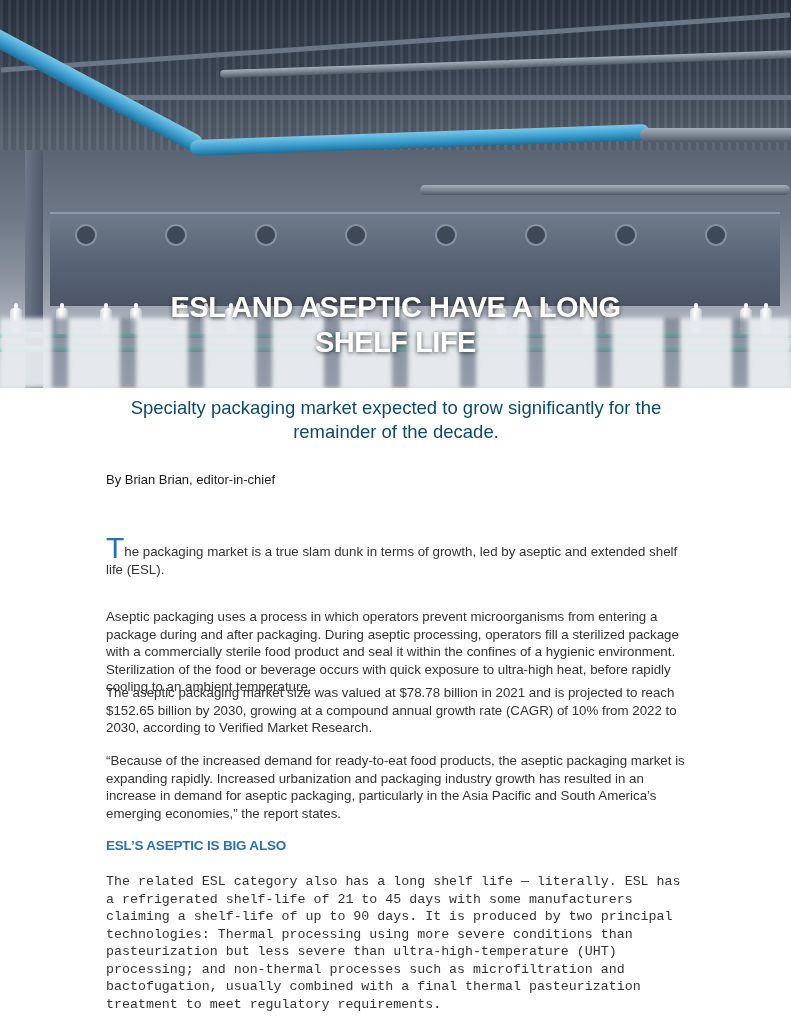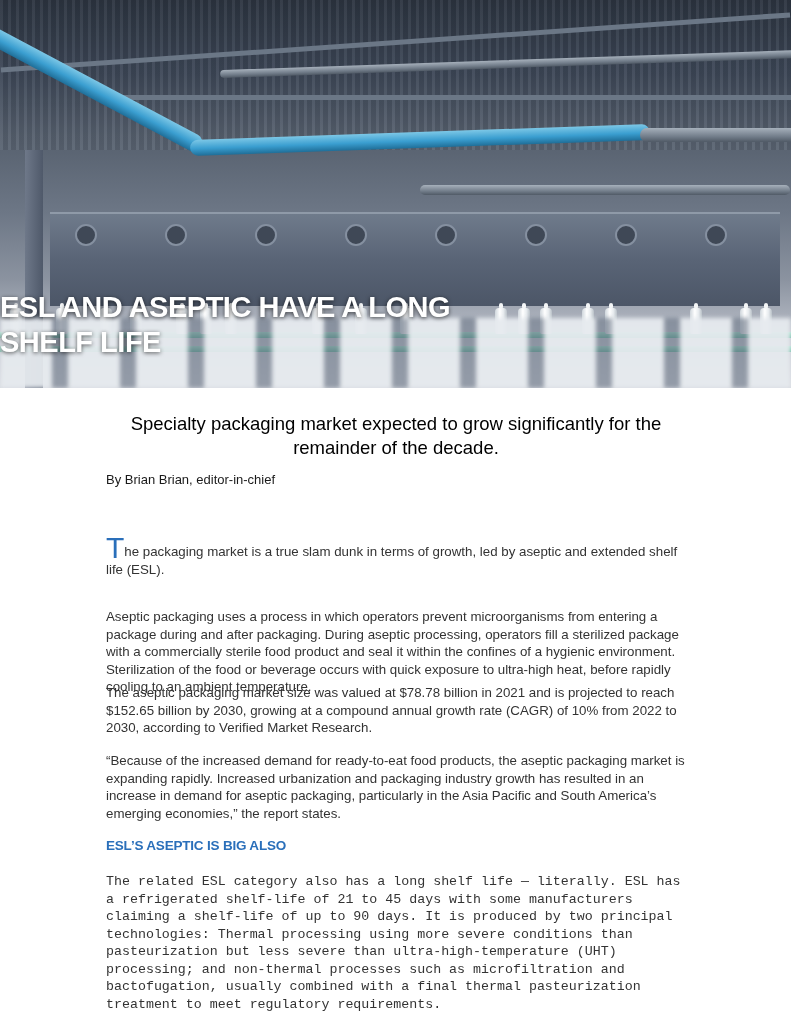--- a/index.html
+++ b/index.html
@@ -17,25 +17,25 @@
       background: linear-gradient(180deg, #6f7b8b 0%, #596476 50%, #4c5667 100%); border-top: 2px solid #8f9aa8; }
     .bolt { position: absolute; width: 18px; height: 18px; border-radius: 50%; background: #3f4856; border: 2px solid #8590a0; top: 224px; }
     .pillar { position: absolute; top: 150px; width: 18px; height: 240px; background: linear-gradient(90deg,#6e7889,#4f596a); }
     .rail { position: absolute; left: 0; width: 791px; height: 6px; background: linear-gradient(180deg,#8fe0c2,#3aa686); }
     .bottle { position: absolute; background: linear-gradient(90deg, #cfd6dc 0%, #ffffff 40%, #e8ecef 70%, #b9c1c8 100%); border-radius: 4px 4px 2px 2px; }
     .bottle::before { content: ""; position: absolute; left: 30%; top: -5px; width: 40%; height: 6px; background: #f4f6f7; border-radius: 2px; }
     .blur-row { position: absolute; left: 0; top: 318px; width: 791px; height: 70px;
       background: repeating-linear-gradient(90deg, rgba(230,234,238,0.95) 0 52px, rgba(120,130,145,0.7) 52px 68px);
       filter: blur(2px); }
 
-    .hero-title { position: absolute; left: 0; top: 290px; width: 791px; color: #ffffff;
+    .hero-title { position: absolute; left: 0; top: 290px; width: 791px; text-align: center; color: #ffffff;
       font-family: "Liberation Sans", sans-serif; font-weight: bold; font-size: 29px; line-height: 35px; letter-spacing: -0.5px;
       text-shadow: 0 1px 4px rgba(0,0,0,0.65); margin: 0; }
 
-    .subtitle { position: absolute; left: 100px; top: 412px; width: 592px; text-align: center; color: #000000;
+    .subtitle { position: absolute; left: 100px; top: 396px; width: 592px; text-align: center; color: #0c4a6e;
       font-size: 18.5px; line-height: 24px; margin: 0; }
     .byline { position: absolute; left: 106px; top: 472px; font-size: 13px; color: #1a1a1a; margin: 0; }
 
     .body { position: absolute; left: 106px; width: 582px; font-size: 13.3px; line-height: 17.5px; color: #333333; margin: 0; }
     .p1 { top: 520px; margin-top: 16px; }
     .dropcap { color: #2a6fba; font-size: 30px; line-height: 24px; vertical-align: -2px; font-weight: normal; }
     .p2 { top: 608px; }
     .p3 { top: 684px; }
     .p4 { top: 752px; }
     .section-head { position: absolute; left: 106px; top: 838px; margin: 0; color: #2a6fba; font-weight: bold; font-size: 13.5px; letter-spacing: -0.2px; }

